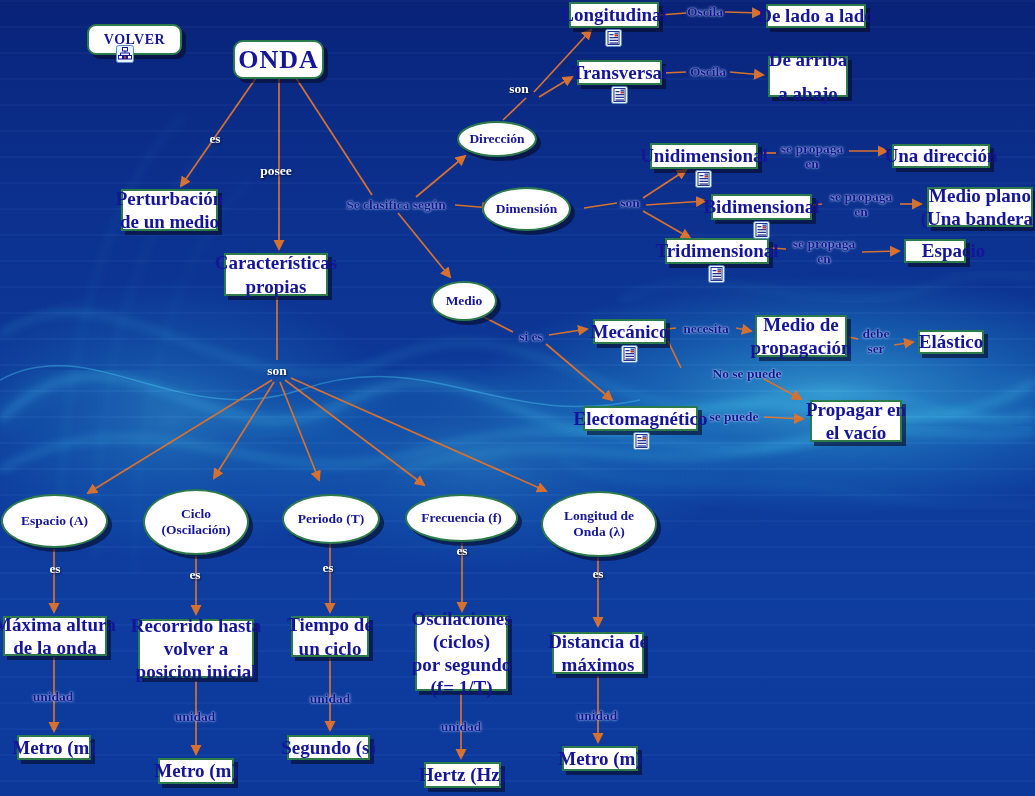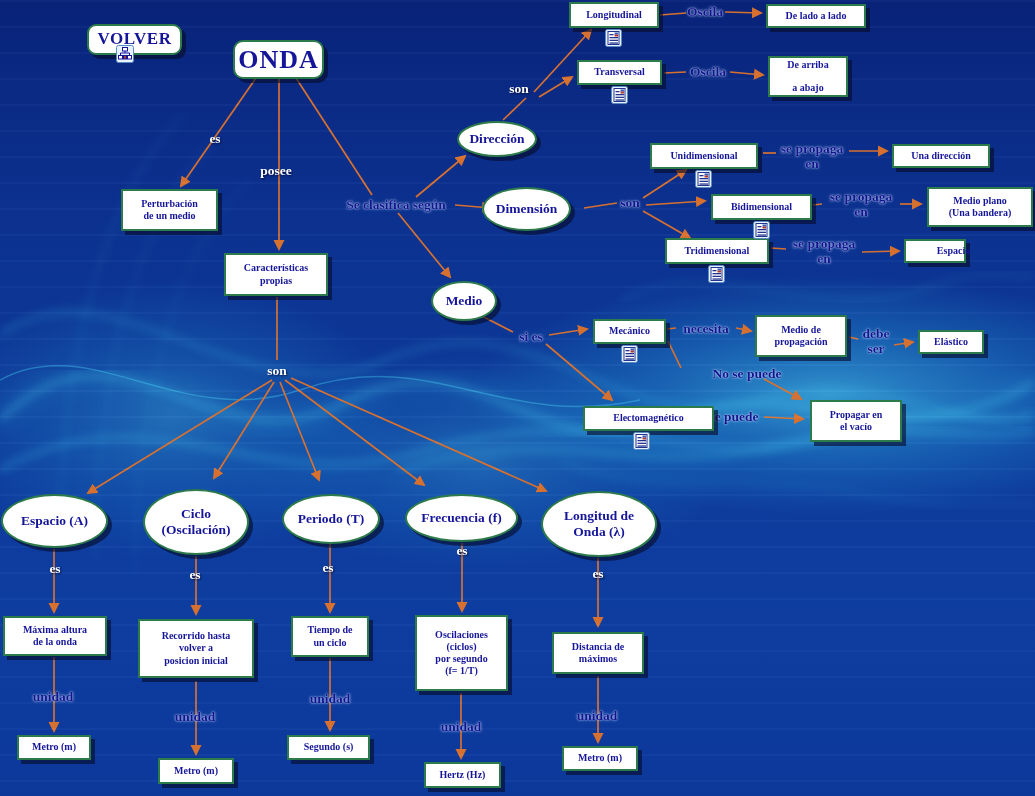--- a/index.html
+++ b/index.html
@@ -10,27 +10,27 @@
   }
   #stage::after{ 
     content:"";position:absolute;inset:0;pointer-events:none;
     background:repeating-linear-gradient(180deg,rgba(255,255,255,0.025) 0 2px,rgba(0,0,40,0.03) 2px 26px);
   }
   svg.layer{position:absolute;left:0;top:0;}
   .node{
     position:absolute;box-sizing:border-box;background:#ffffff;
     border:2px solid #2d7a4b;color:#15159a;font-weight:bold;
     display:flex;flex-direction:column;align-items:center;justify-content:center;
-    text-align:center;font-size:10px;line-height:1.22;padding:1px 3px;
+    text-align:center;font-size:19px;line-height:1.22;padding:1px 3px;
     box-shadow:4px 4px 0 rgba(7,11,42,0.62);z-index:3;
   }
   .node.rounded{border-radius:9px;border-width:2.5px;}
   .node.ellipse{border-radius:50%;border-width:2.5px;font-size:13.5px;}
   .node.big{font-size:26px;letter-spacing:1px;border-radius:10px;}
-  .node.volver{font-size:17px;letter-spacing:.5px;}
+  .node.volver{font-size:14px;letter-spacing:.5px;}
   .node .ln{display:block;white-space:nowrap;}
   .res-icon{position:absolute;z-index:4;cursor:pointer;}
   .volver-icon{position:absolute;z-index:5;cursor:pointer;}
   .label{
     position:absolute;transform:translate(-50%,-50%);z-index:2;
     font-weight:bold;font-size:13.5px;text-align:center;line-height:1.12;white-space:pre;
   }
   .label.navy{color:#13138d;text-shadow:0 0 3px rgba(185,215,255,.95),0 0 1px rgba(230,242,255,.9);}
   .label.white{color:#ffffff;text-shadow:1px 1px 2px rgba(0,0,35,.75);}
 </style>
@@ -247,21 +247,21 @@
           <rect x="4.5" y="10.7" width="8.5" height="1.3" fill="#22348f"></rect>
           <rect x="4.5" y="13.4" width="8.5" height="1.3" fill="#22348f"></rect>
         </svg></div>
       <div class="node box" style="left: 755px; top: 315px; width: 92px; height: 42px;">
         <span class="ln">Medio de</span>
         <span class="ln">propagación</span>
       </div>
       <div class="node box" style="left: 918px; top: 330px; width: 66px; height: 24px;">
         <span class="ln">Elástico</span>
       </div>
-      <div class="node box" style="left: 583px; top: 406px; width: 131px; height: 25px;">
+      <div class="node box" style="left: 583px; top: 406px; width: 115px; height: 25px;">
         <span class="ln">Electomagnético</span>
       </div>
       <div class="res-icon" style="left: 632.5px; top: 432px;"><svg width="17" height="18" viewBox="0 0 17 18">
           <rect x="0.5" y="0.5" width="16" height="17" rx="2" fill="#e8f2fc" stroke="#5a8cc4"></rect>
           <rect x="3" y="2.5" width="11" height="13" fill="#ffffff" stroke="#22348f" stroke-width="1"></rect>
           <rect x="9.5" y="3.5" width="3.5" height="2" fill="#3a5fbf"></rect>
           <rect x="9.5" y="5.5" width="3.5" height="2" fill="#b03a2e"></rect>
           <rect x="4.5" y="5" width="4" height="1.3" fill="#22348f"></rect>
           <rect x="4.5" y="8" width="8.5" height="1.3" fill="#22348f"></rect>
           <rect x="4.5" y="10.7" width="8.5" height="1.3" fill="#22348f"></rect>

